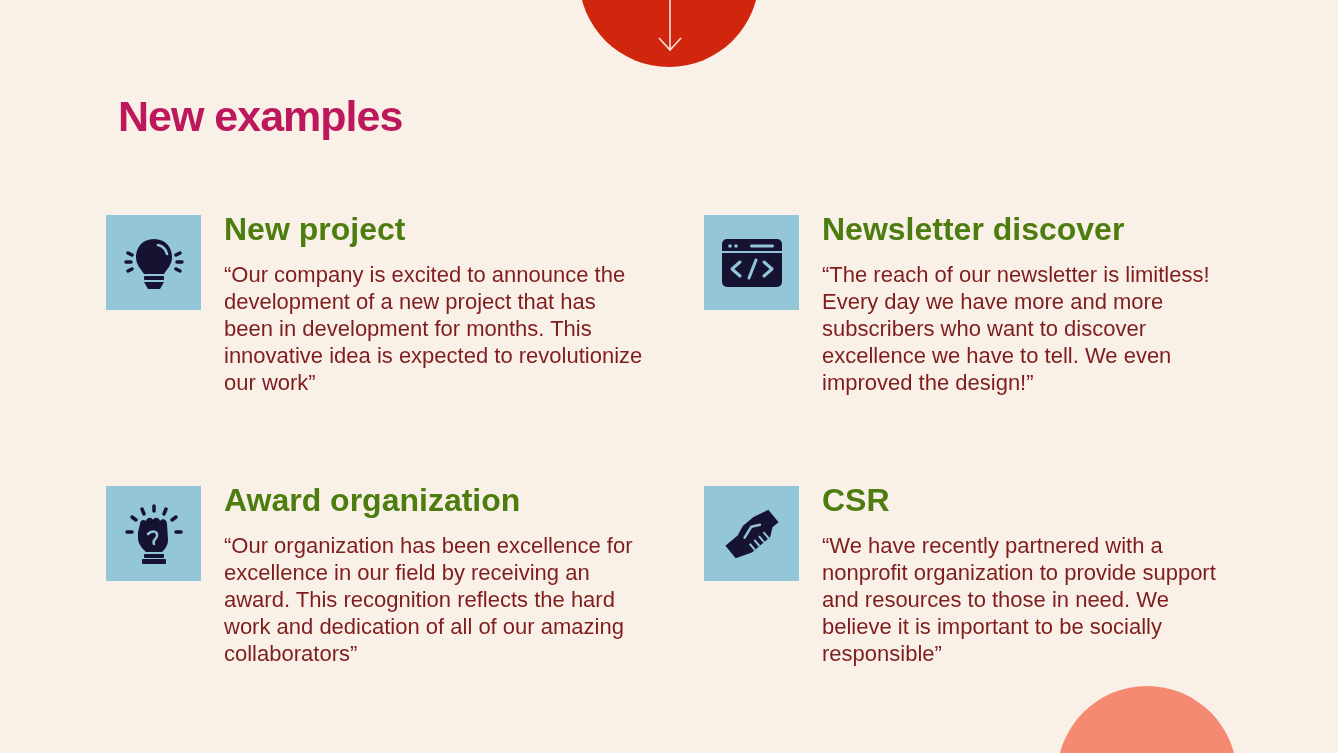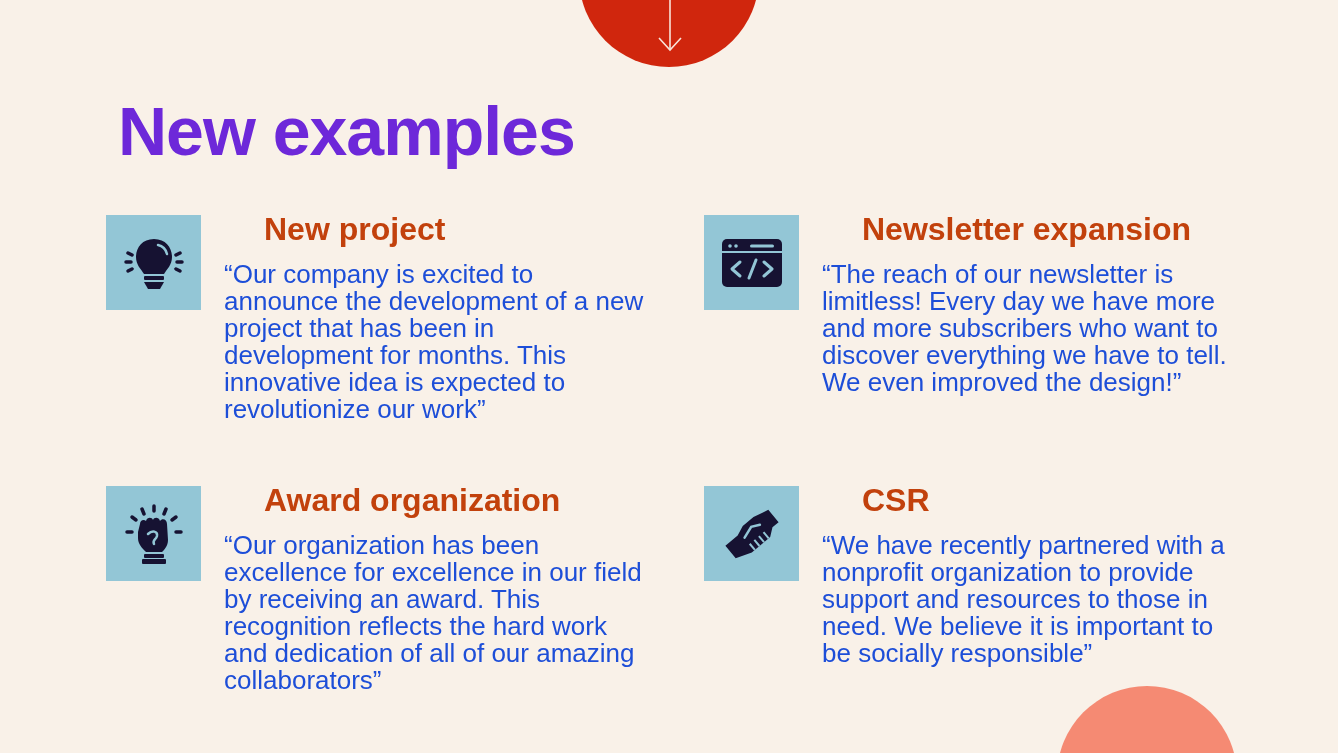--- a/index.html
+++ b/index.html
@@ -1,24 +1,24 @@
 <!DOCTYPE html>
 <html><head>
   <meta charset="utf-8">
   <style>
     html, body { margin:0; padding:0; }
     body { width:1338px; height:753px; overflow:hidden; background:#f9f1e8; position:relative; font-family:"Liberation Sans", sans-serif; }
     .circle-top { position:absolute; left:579px; top:-113px; width:180px; height:180px; border-radius:50%; background:#d0260d; }
     .arrow { position:absolute; left:655px; top:0; width:30px; height:54px; }
     .circle-bottom { position:absolute; left:1057px; top:686px; width:180px; height:180px; border-radius:50%; background:#f58a73; }
-    .title { position:absolute; left:118px; top:92px; font-size:68px; font-weight:bold; color:#6d28d9; letter-spacing:-1px; }
+    .title { position:absolute; left:118px; top:92px; font-size:43px; font-weight:bold; color:#be185d; letter-spacing:-1px; }
     .card { position:absolute; width:560px; }
     .icon-box { position:absolute; left:0; top:0; width:95px; height:95px; background:#93c6d6; display:flex; align-items:center; justify-content:center; }
-    .card-title { position:absolute; left:118px; top:-4px; font-size:32px; font-weight:bold; color:#c2410c; white-space:nowrap;margin-left:40px; }
-    .card-body { position:absolute; left:118px; top:46px; width:420px; font-size:26px; line-height:27px; color:#1d4ed8; }
+    .card-title { position:absolute; left:118px; top:-4px; font-size:32px; font-weight:bold; color:#4d7c0f; white-space:nowrap; }
+    .card-body { position:absolute; left:118px; top:46px; width:420px; font-size:22px; line-height:27px; color:#7f1d1d; }
   </style>
 </head>
 <body>
 
 <div class="circle-top"></div>
 <svg class="arrow" viewBox="0 0 30 54">
   <line x1="15" y1="0" x2="15" y2="50" stroke="#f9e4da" stroke-width="1.6"></line>
   <polyline points="4,38 15,50 26,38" fill="none" stroke="#f9e4da" stroke-width="1.6"></polyline>
 </svg>
 <div class="circle-bottom"></div>
@@ -52,22 +52,22 @@
       <rect x="2" y="4" width="60" height="48" rx="5" fill="#161232"></rect>
       <circle cx="10" cy="11" r="1.8" fill="#93c6d6"></circle>
         <circle cx="16" cy="11" r="1.8" fill="#93c6d6"></circle>
       <rect x="30" y="9.5" width="24" height="3" rx="1.5" fill="#93c6d6"></rect>
       <rect x="2" y="16" width="60" height="2" fill="#93c6d6"></rect>
       <polyline points="20,27 12,34 20,41" fill="none" stroke="#93c6d6" stroke-width="3" stroke-linecap="round" stroke-linejoin="round"></polyline>
       <line x1="36" y1="25" x2="29" y2="43" stroke="#93c6d6" stroke-width="3" stroke-linecap="round"></line>
       <polyline points="44,27 52,34 44,41" fill="none" stroke="#93c6d6" stroke-width="3" stroke-linecap="round" stroke-linejoin="round"></polyline>
     </svg>
   </div>
-  <div class="card-title">Newsletter expansion</div>
-  <div class="card-body">“The reach of our newsletter is limitless! Every day we have more and more subscribers who want to discover everything we have to tell. We even improved the design!”</div>
+  <div class="card-title">Newsletter discover</div>
+  <div class="card-body">“The reach of our newsletter is limitless! Every day we have more and more subscribers who want to discover excellence we have to tell. We even improved the design!”</div>
 </div>
 
 <div class="card" style="left:106px; top:486px;">
   <div class="icon-box">
     <svg width="64" height="64" viewBox="0 0 64 64">
       <g stroke="#161232" stroke-width="3.5" stroke-linecap="round">
         <line x1="32" y1="4" x2="32" y2="9"></line>
           <line x1="20" y1="7" x2="22" y2="12"></line>
           <line x1="44" y1="7" x2="42" y2="12"></line>
         <line x1="10" y1="15" x2="14" y2="18"></line>

